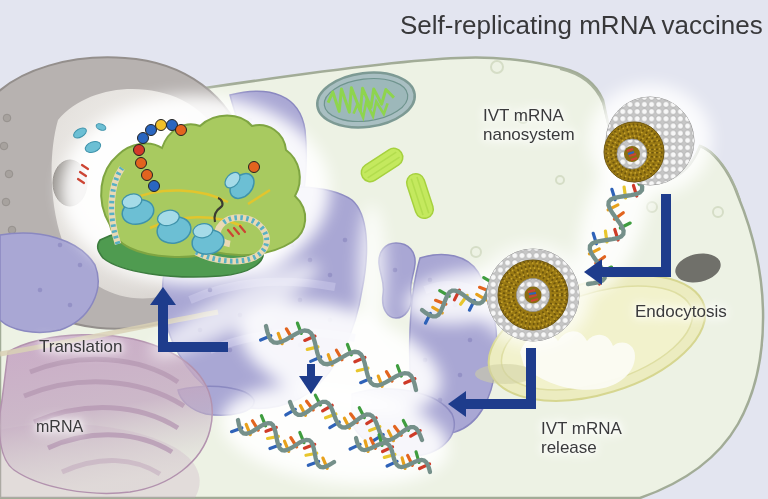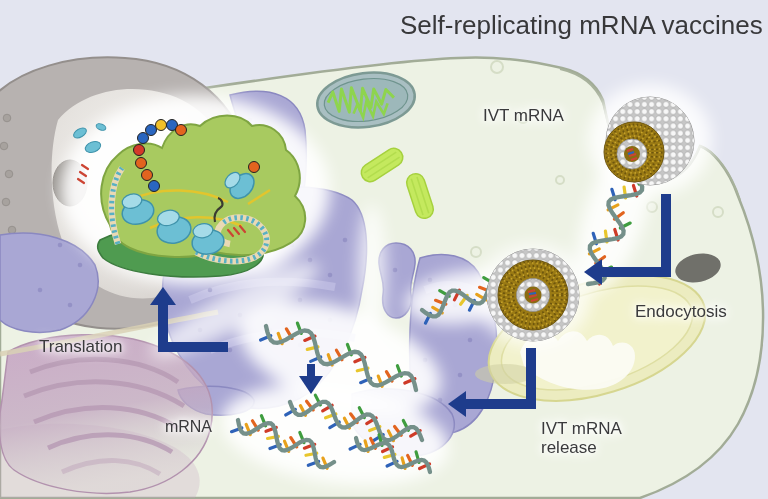--- a/index.html
+++ b/index.html
@@ -5,21 +5,21 @@
   html,body{margin:0;padding:0;background:#e3e5f0;}
   .stage{position:relative;width:768px;height:499px;overflow:hidden;
          font-family:"Liberation Sans",sans-serif;}
   .stage svg{position:absolute;left:0;top:0;}
   .lbl{position:absolute;color:#3a3a3c;font-size:17px;line-height:1.12;
        text-shadow:0 0 5px #fff,0 0 9px #fff,0 0 14px #fff,0 0 18px #fff;
        white-space:nowrap;}
   .lbl span{display:block;}
   .title{position:absolute;left:366px;top:10px;font-size:26px;color:#38383a;
          letter-spacing:0;text-shadow:none;white-space:nowrap;margin-left:34px;}
-  .right{text-align:right;}
+  .right{}
 </style>
 </head>
 <body>
 
 <div class="stage">
 
 <svg id="scene" width="768" height="499" viewBox="0 0 768 499">
   <defs>
     <filter id="soft" x="-80%" y="-80%" width="260%" height="260%">
       <feGaussianBlur stdDeviation="8"></feGaussianBlur>
@@ -431,20 +431,21 @@
   <g color="#1e3c8c">
     <path d="M 228,347 L 163,347 L 163,303" fill="none" stroke="currentColor" stroke-width="10"></path>
     <polygon points="163,287 150,305 176,305" fill="currentColor"></polygon>
   </g>
 </svg>
 
 <div class="title">Self-replicating mRNA vaccines</div>
 
 <div class="lbl" style="left:483px;top:106px">
   <span>IVT mRNA</span>
+  <span>nanosystem</span>
 </div>
 
 <div class="lbl" style="left:635px;top:302px">
   <span>Endocytosis</span>
 </div>
 
 <div class="lbl" style="left:541px;top:419px">
   <span>IVT mRNA</span>
   <span>release</span>
 </div>

